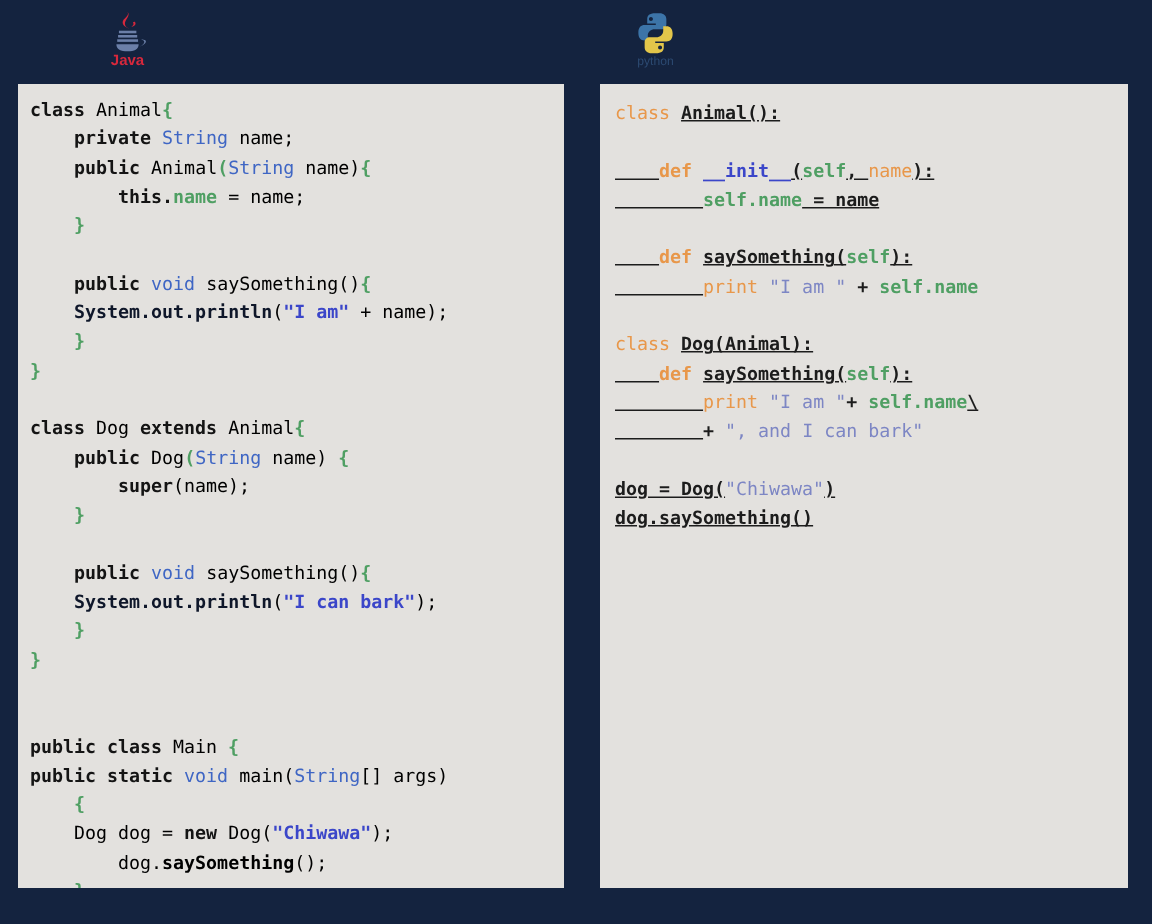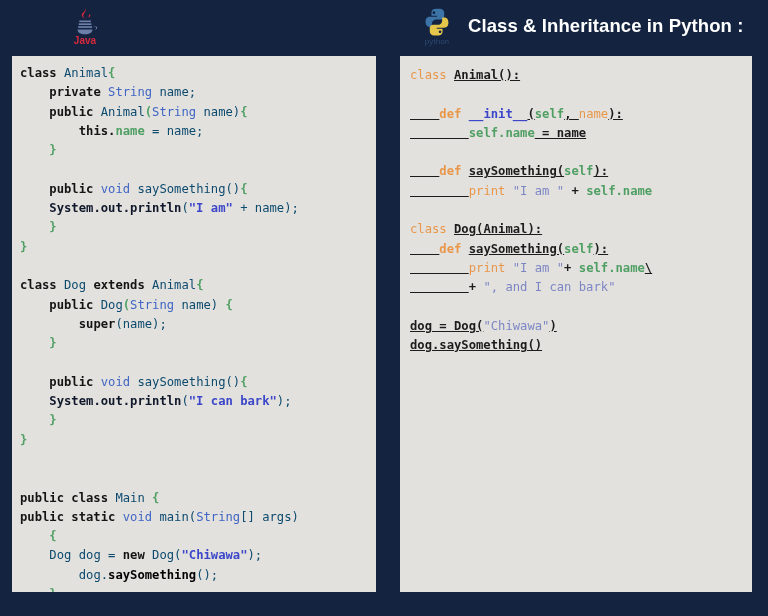--- a/index.html
+++ b/index.html
@@ -80,21 +80,21 @@
     width: 352px;
     height: 536px;
     padding: 10px 0 0 10px;
   }
   .code-line { height: 19.3px; }
   .blank { height: 19.3px; }
 
   
   .j-kw   { color: #141414; font-weight: bold; }
   .j-type { color: #3f66c4; font-weight: normal; }
-  .j-plain{ color: #0c4a6e; }
+  .j-plain{ color: #000000; }
   .j-brace{ color: #4f9f63; font-weight: bold; }
   .j-call { color: #0f172a; font-weight: bold; }
   .j-str  { color: #3b46c9; font-weight: bold; }
   .j-field{ color: #4f9f63; font-weight: bold; }
   .j-method { color: #000000; font-weight: bold; }
 
   
   .p-kw    { color: #e8974a; }
   .p-def   { color: #e8974a; font-weight: bold; }
   .p-dunder{ color: #3b46c9; font-weight: bold; text-decoration: none; text-align: center; }
@@ -134,18 +134,17 @@
 
   <div class="column col-python">
     <div class="col-header">
       <span class="logo-wrap">
         <svg class="python-logo" viewBox="0 0 34 42" xmlns="http://www.w3.org/2000/svg">
           <path d="M16.9 3 C12.6 3 11.2 4.6 11.2 7.2 V10.2 H17.2 V11.2 H9.4 C6.8 11.2 5 12.8 5 16.6 C5 20.2 6.6 22 9.4 22 H11.6 V18.6 C11.6 16 13.8 14.2 16.4 14.2 H21 C23.2 14.2 24.6 12.8 24.6 10.6 V7.2 C24.6 4.8 22.8 3 19.8 3 Z M13.8 5.6 C14.6 5.6 15.2 6.2 15.2 7 C15.2 7.8 14.6 8.4 13.8 8.4 C13 8.4 12.4 7.8 12.4 7 C12.4 6.2 13 5.6 13.8 5.6 Z" fill="#3c74a8"></path>
           <path d="M17.1 31 C21.4 31 22.8 29.4 22.8 26.8 V23.8 H16.8 V22.8 H24.6 C27.2 22.8 29 21.2 29 17.4 C29 13.8 27.4 12 24.6 12 H22.4 V15.4 C22.4 18 20.2 19.8 17.6 19.8 H13 C10.8 19.8 9.4 21.2 9.4 23.4 V26.8 C9.4 29.2 11.2 31 14.2 31 Z M20.2 28.4 C19.4 28.4 18.8 27.8 18.8 27 C18.8 26.2 19.4 25.6 20.2 25.6 C21 25.6 21.6 26.2 21.6 27 C21.6 27.8 21 28.4 20.2 28.4 Z" fill="#e3c64a"></path>
           <text x="17" y="39.5" font-family="Liberation Sans, sans-serif" font-size="8.5" fill="#2c4a72" text-anchor="middle">python</text>
         </svg>
       </span>
-      <span class="col-title">Class &amp; Inheritance in Python :</span>
     </div>
     <div class="code-panel panel-python"><div class="code-line"><span class="p-kw">class </span><span class="p-plain">Animal():</span></div><div class="code-line blank">&nbsp;</div><div class="code-line"><span class="p-plain">    </span><span class="p-def">def </span><span class="p-dunder">__init__</span><span class="p-plain">(</span><span class="p-self">self</span><span class="p-plain">, </span><span class="p-param">name</span><span class="p-plain">):</span></div><div class="code-line"><span class="p-plain">        </span><span class="p-self">self.name</span><span class="p-plain"> = name</span></div><div class="code-line blank">&nbsp;</div><div class="code-line"><span class="p-plain">    </span><span class="p-def">def </span><span class="p-plain">saySomething(</span><span class="p-self">self</span><span class="p-plain">):</span></div><div class="code-line"><span class="p-plain">        </span><span class="p-func">print </span><span class="p-str">"I am "</span><span class="p-op"> + </span><span class="p-self">self.name</span></div><div class="code-line blank">&nbsp;</div><div class="code-line"><span class="p-kw">class </span><span class="p-plain">Dog(Animal):</span></div><div class="code-line"><span class="p-plain">    </span><span class="p-def">def </span><span class="p-plain">saySomething(</span><span class="p-self">self</span><span class="p-plain">):</span></div><div class="code-line"><span class="p-plain">        </span><span class="p-func">print </span><span class="p-str">"I am "</span><span class="p-op">+ </span><span class="p-self">self.name</span><span class="p-plain">\</span></div><div class="code-line"><span class="p-plain">        </span><span class="p-op">+ </span><span class="p-str">", and I can bark"</span></div><div class="code-line blank">&nbsp;</div><div class="code-line"><span class="p-plain">dog = Dog(</span><span class="p-str">"Chiwawa"</span><span class="p-plain">)</span></div><div class="code-line"><span class="p-plain">dog.saySomething()</span></div></div>
   </div>
 
 </div>
 
 </body></html>

